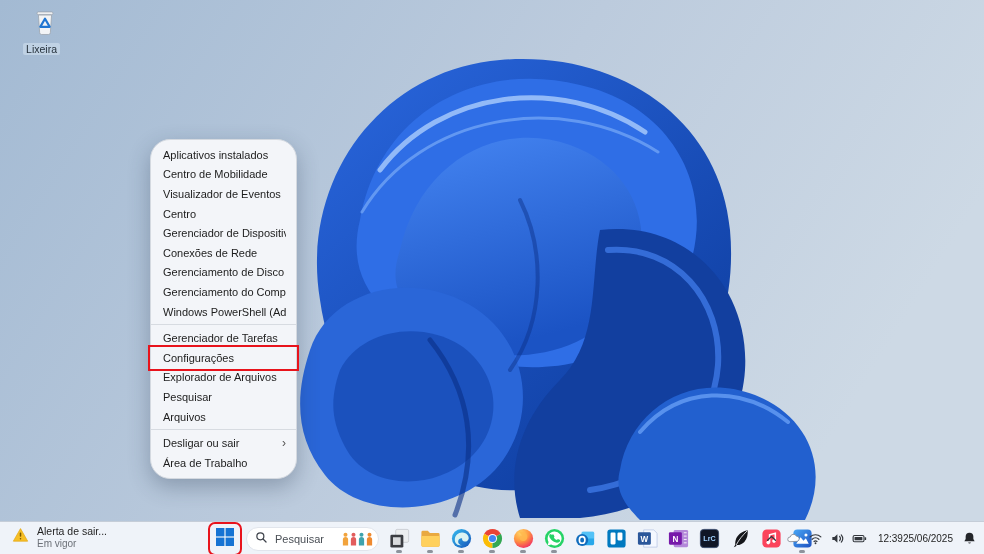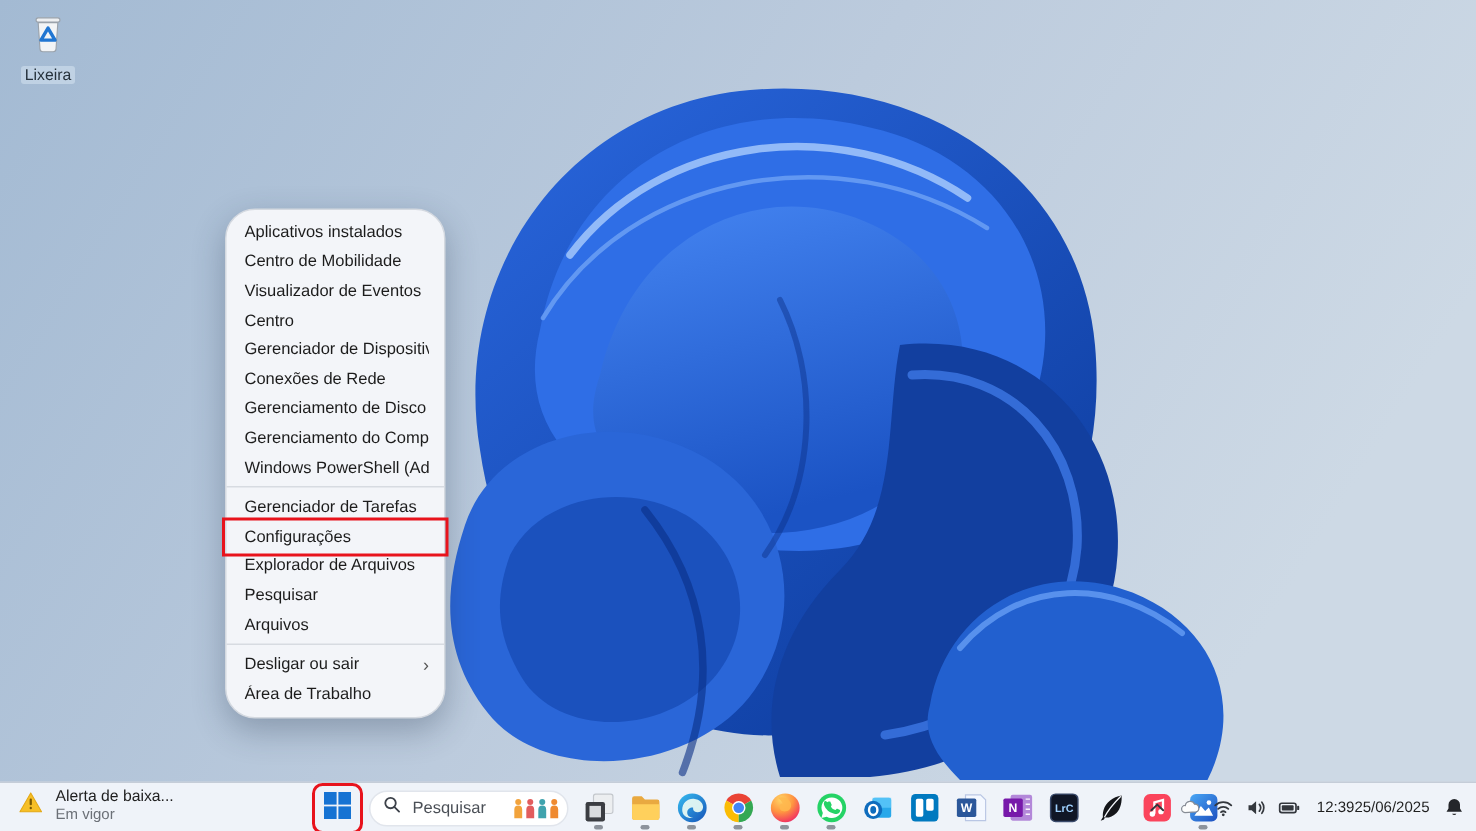--- a/index.html
+++ b/index.html
@@ -5,21 +5,21 @@
   html,body{margin:0;padding:0;}
   body{font-family:"Liberation Sans",sans-serif;background:#000;}
   .screen{position:relative;width:984px;height:554px;overflow:hidden;background:linear-gradient(100deg,#a6bcd4 0%,#b9cadd 45%,#ccd9e5 100%);}
   .screen *{box-sizing:border-box;}
   :root{--annotation:#e8131c;--taskbar-bg:#eff3f9;--menu-bg:#f3f5f9;}
 
   
   .wallpaper{position:absolute;inset:0;}
 
   
-  .desktop-icon{position:absolute;left:4px;top:6px;width:56px;display:flex;flex-direction:column;align-items:center;gap:1px;cursor:default;}
+  .desktop-icon{position:absolute;left:4px;top:6px;width:56px;display:flex;flex-direction:column;align-items:flex-end;gap:1px;cursor:default;}
   .desktop-icon .label{font-size:10.5px;color:#26323c;background:rgba(214,228,240,.55);padding:0 3px;border-radius:2px;max-width:56px;white-space:nowrap;overflow:hidden;}
 
   
   .context-menu{position:absolute;left:150px;top:139px;width:147px;background:var(--menu-bg);border:1px solid #d4d9e0;border-radius:20px;box-shadow:0 8px 22px rgba(30,45,70,.30);padding:5px 0;z-index:5;}
   .menu-item{position:relative;display:flex;align-items:center;height:19.6px;padding:0 10px 0 12px;font-size:11px;color:#1c1c1c;cursor:default;}
   .menu-item .mi-label{flex:1;white-space:nowrap;overflow:hidden;}
   .menu-item .mi-chevron{font-size:12px;color:#555;line-height:1;}
   .menu-item.highlighted{outline:2.5px solid var(--annotation);outline-offset:1.5px;}
   .menu-sep{height:1px;background:#d7dbe1;margin:3px 0;}
 
@@ -156,21 +156,21 @@
 
     <div class="tb-alert">
       <span>
         <svg width="17" height="16" viewBox="0 0 16 16">
           <path d="M8 1.6 L15.2 14.2 H0.8 Z" fill="#f6bf26" stroke="#e3a815" stroke-width="0.7" stroke-linejoin="round"></path>
           <rect x="7.25" y="5.4" width="1.5" height="4.4" rx="0.7" fill="#7a5800"></rect>
           <rect x="7.25" y="10.9" width="1.5" height="1.6" rx="0.7" fill="#7a5800"></rect>
         </svg>
       </span>
       <span class="txt">
-        <span class="t1">Alerta de baixa...</span>
+        <span class="t1">Alerta de sair...</span>
         <span class="t2">Em vigor</span>
       </span>
     </div>
 
     <div class="tb-center">
       <button class="start-btn">
         <span>
           <svg width="20" height="20" viewBox="0 0 20 20">
             <rect x="1" y="1" width="8.4" height="8.4" fill="#1673d3"></rect>
             <rect x="10.6" y="1" width="8.4" height="8.4" fill="#1673d3"></rect>

